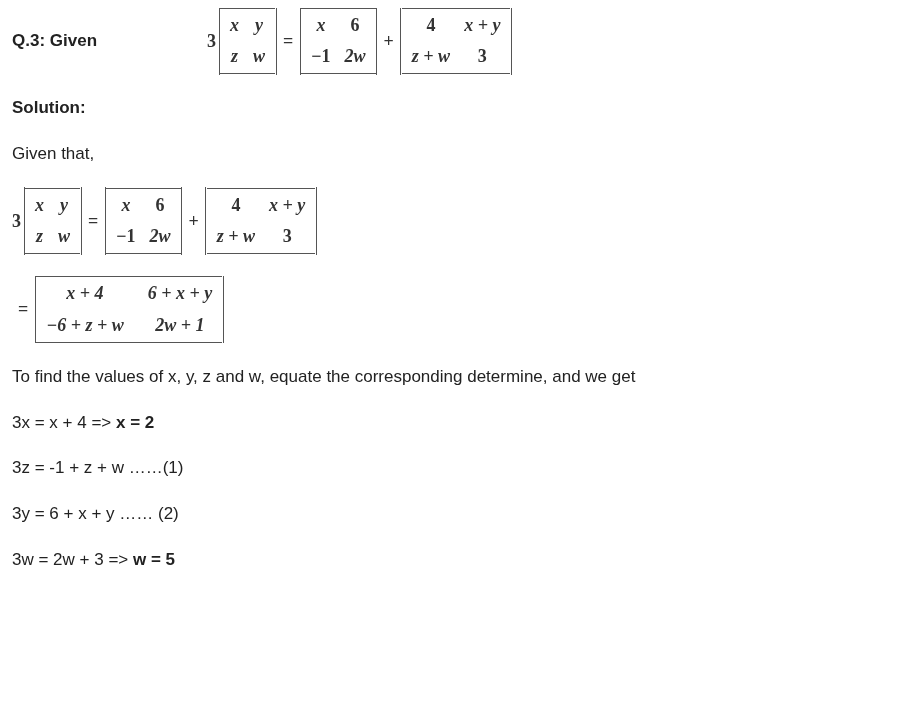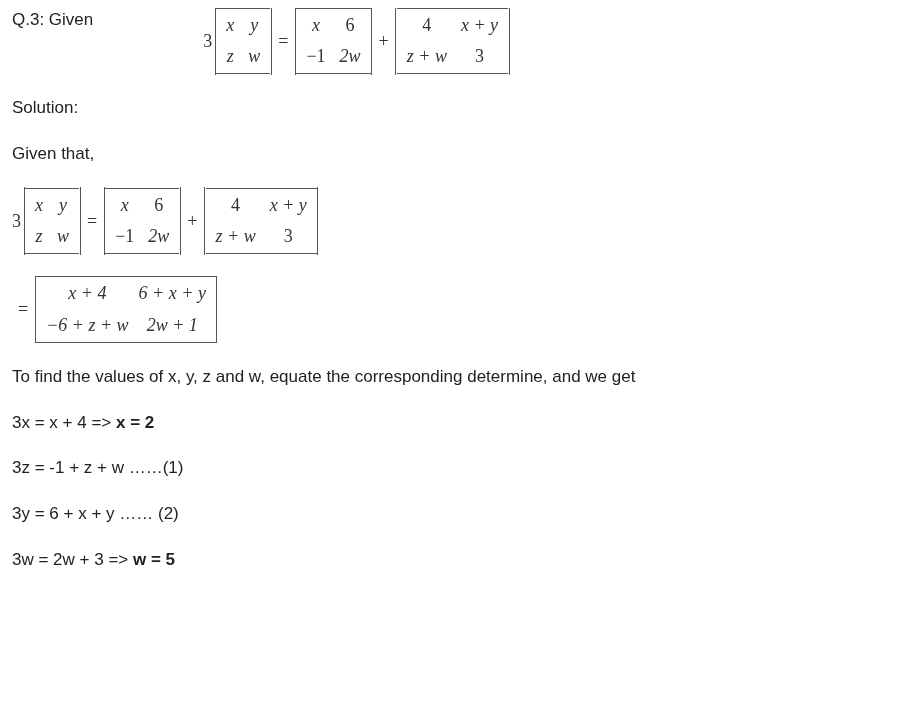--- a/index.html
+++ b/index.html
@@ -8,27 +8,29 @@
     font-family: Arial, Helvetica, sans-serif;
     font-size: 17px;
     color: #222;
     background: #fff;
     width: 921px;
     box-sizing: border-box;
     line-height: 1.4;
   }
   .row {
     display: flex;
+    align-items: center;
     flex-wrap: wrap;
     margin: 0 0 22px 0;
+    font-weight: bold;
   }
   .para {
     margin: 0 0 22px 0;
   }
-  .bold { font-weight: normal; margin-top: 18px; }
+  .bold { font-weight: bold; margin-top: 18px; }
   
   .mwrap {
     display: inline-flex;
     align-items: center;
     font-family: "Times New Roman", Times, serif;
     font-style: italic;
     font-size: 18px;
     color: #333;
   }
   .mwrap .up { font-style: normal; }
@@ -137,21 +139,21 @@
         <span class="up">3</span>
       </span>
     </span>
   </span>
 </div>
 
 <div class="row">
   <span class="mwrap">
     <span class="op">=</span>
     <span class="bracket">
-      <span class="mat" style="column-gap:10px;">
+      <span class="mat" style="column-gap:24px;">
         <span>x + 4</span>
         <span>6 + x + y</span>
         <span>−6 + z + w</span>
         <span>2w + 1</span>
       </span>
     </span>
   </span>
 </div>
 
 <p class="para">To find the values of x, y, z and w, equate the corresponding determine, and we get</p>

